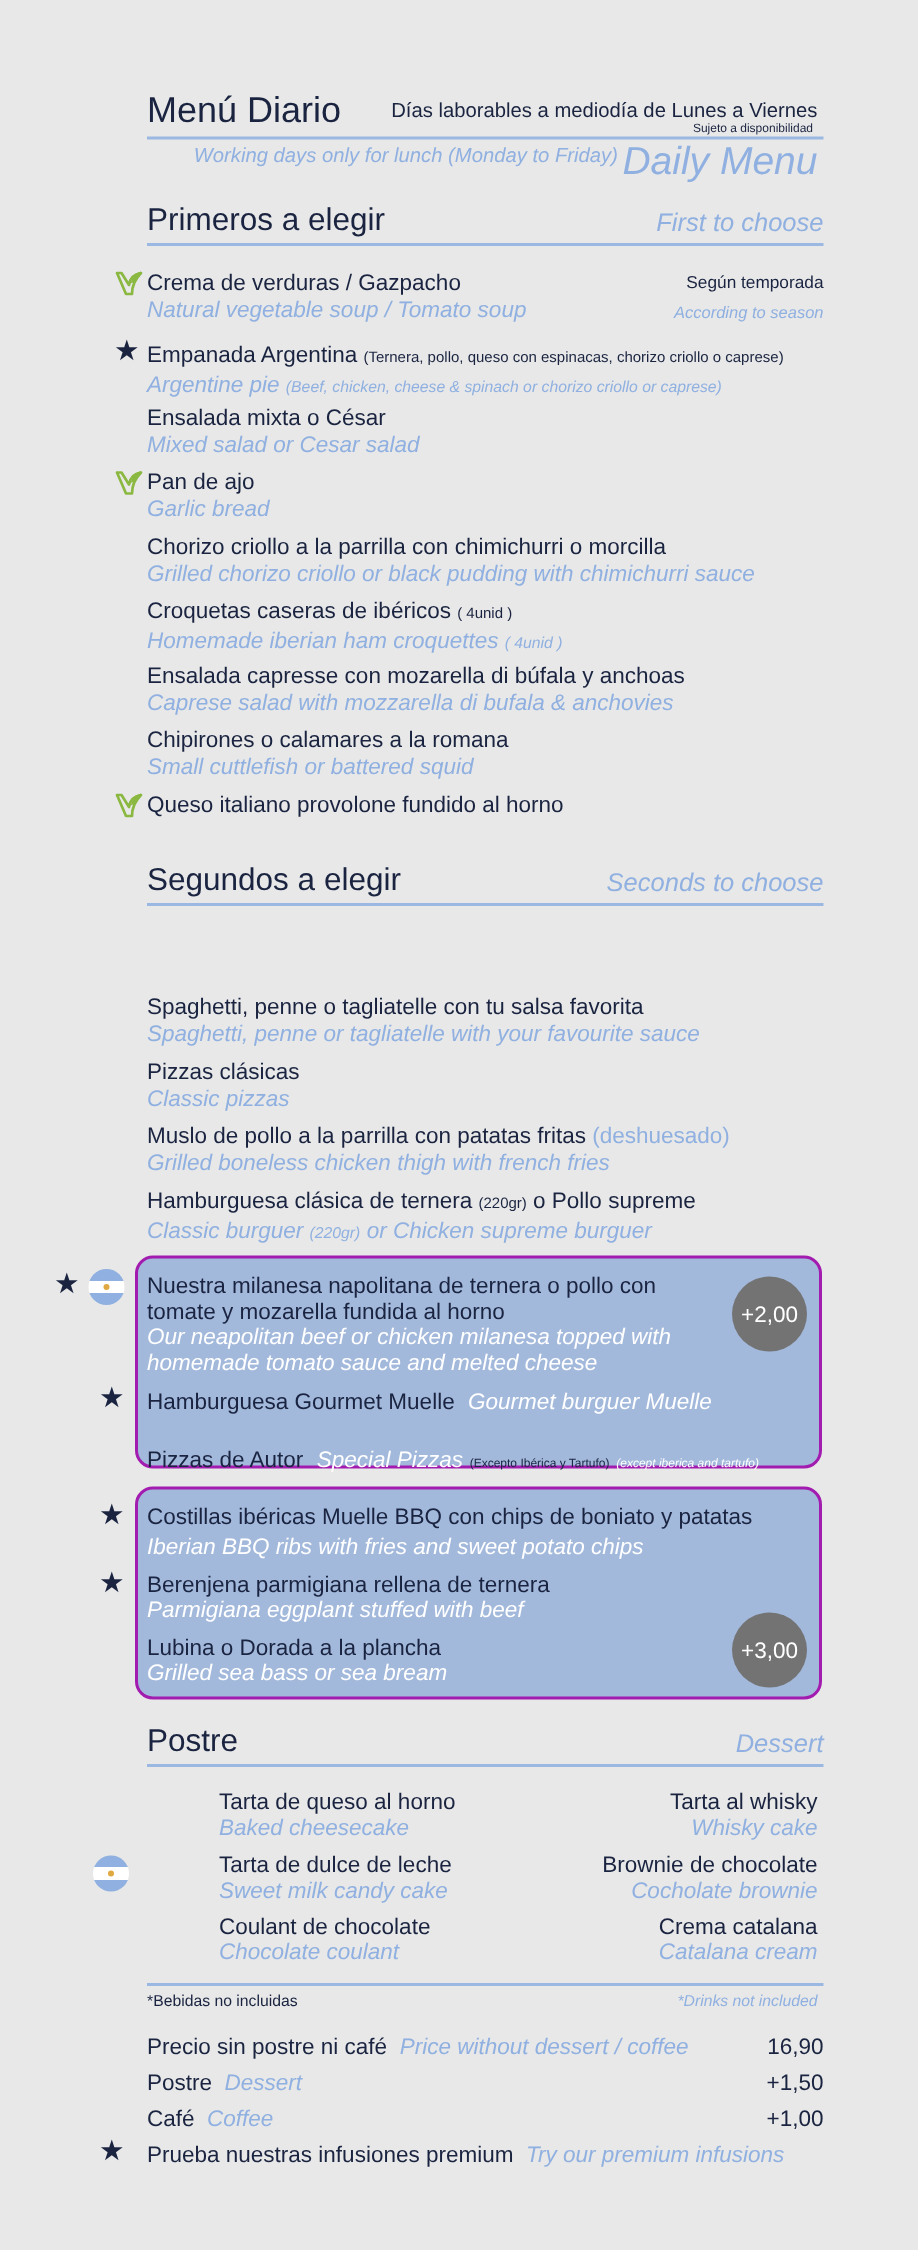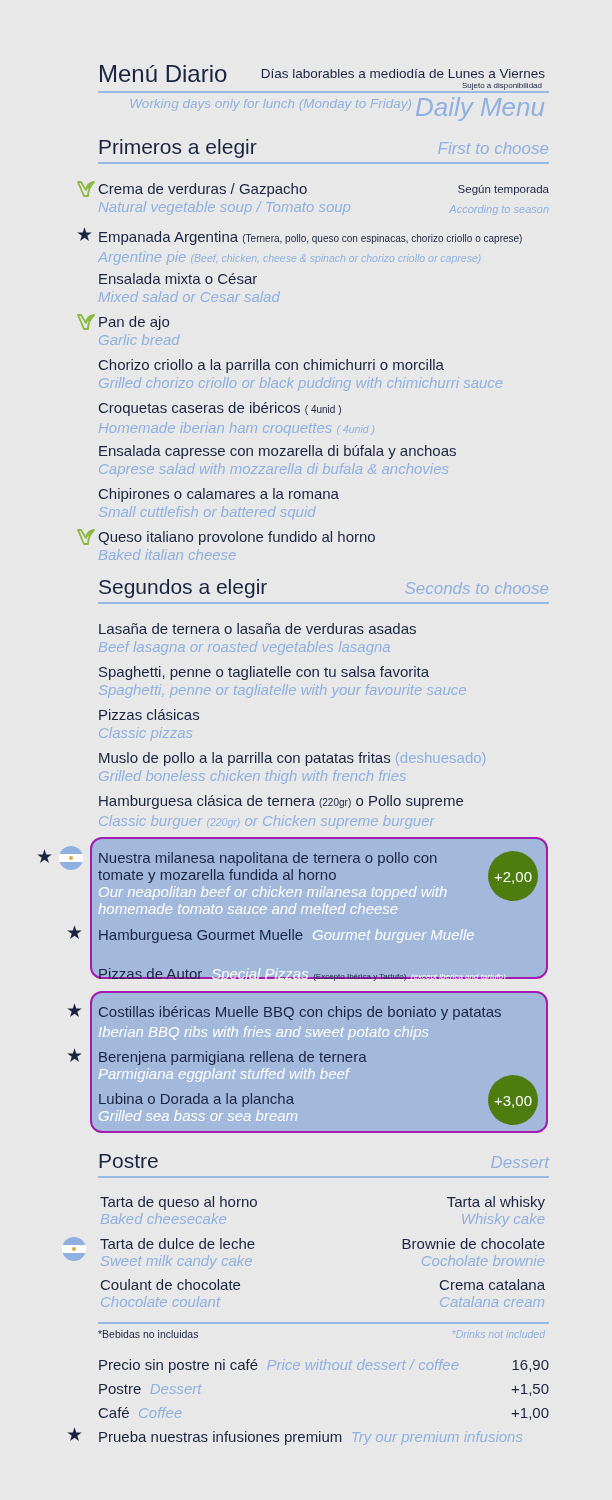--- a/index.html
+++ b/index.html
@@ -35,24 +35,24 @@
   .ico { position: absolute; width: 20px; height: 20px; }
   .star { font-size: 19px; color: #1a2440; line-height: 20px; }
   .flag { width: 24px; height: 24px; border-radius: 50%; overflow: hidden; background: linear-gradient(#8fb0e0 0 33%, #ffffff 33% 67%, #8fb0e0 67% 100%); position: absolute; }
   .flag::after { content: ""; position: absolute; left: 10px; top: 10px; width: 4px; height: 4px; border-radius: 50%; background: #e0a840; }
 
   
   .box { position: absolute; left: 90px; width: 458px; background: #a3b9dc; border: 2px solid #a21caf; border-radius: 12px; }
   .box .es { font-size: 15px; color: #1a2440; line-height: 17px; }
   .box .en { font-size: 15px; color: #ffffff; font-style: italic; line-height: 17px; }
   .box .bi { position: absolute; left: 6px; }
-  .price-circle { position: absolute; width: 50px; height: 50px; border-radius: 50%; background: #4d7c0f; color: #fff; font-size: 15px; display: flex; align-items: center; justify-content: center; }
-
-  
-  .dcol { position: absolute; }
+  .price-circle { position: absolute; width: 50px; height: 50px; border-radius: 50%; background: #737373; color: #fff; font-size: 15px; display: flex; align-items: center; justify-content: center; }
+
+  
+  .dcol { position: absolute; margin-left: 46px; }
   .dcol .es { font-size: 15px; color: #1a2440; white-space: nowrap; line-height: 17px; }
   .dcol .en { font-size: 15px; color: #8fb0e0; font-style: italic; white-space: nowrap; line-height: 17px; }
   .dright { text-align: right; }
 
   .foot-line { position: absolute; left: 98px; width: 451px; top: 1322px; height: 2px; background: #9ab8e2; }
   .foot-es { position: absolute; left: 98px; top: 1328px; font-size: 10.5px; color: #1a2440; text-align: center; }
   .foot-en { position: absolute; right: 63px; top: 1328px; font-size: 10.5px; color: #8fb0e0; font-style: italic; }
 
   .prow { position: absolute; left: 98px; width: 451px; height: 20px; font-size: 15px; white-space: nowrap; }
   .prow .val { position: absolute; right: 0; top: 0; color: #1a2440; }
@@ -124,32 +124,27 @@
     <div class="es">Chipirones o calamares a la romana</div>
     <div class="en">Small cuttlefish or battered squid</div>
   </div>
 
   <svg class="ico" style="left:76px;top:527px;" viewBox="0 0 20 20">
     <path d="M2 3 L8 17 L12 17 Q12 9 18 3 Q11 4 10 11 L5 3 Z" fill="none" stroke="#8ab840" stroke-width="1.8" stroke-linejoin="round"></path>
     <path d="M11 10 Q13 3 18 2 Q17 8 11 10 Z" fill="#8ab840"></path>
   </svg>
   <div class="item" style="top:528px;">
     <div class="es">Queso italiano provolone fundido al horno</div>
-    <div class="en">Baked italian cheese</div>
   </div>
 
   <div class="sec" style="top:570px;">
     <span class="es">Segundos a elegir</span>
     <span class="en">Seconds to choose</span>
   </div>
 
-  <div class="item" style="top:620px;">
-    <div class="es">Lasaña de ternera o lasaña de verduras asadas</div>
-    <div class="en">Beef lasagna or roasted vegetables lasagna</div>
-  </div>
   <div class="item" style="top:663px;">
     <div class="es">Spaghetti, penne o tagliatelle con tu salsa favorita</div>
     <div class="en">Spaghetti, penne or tagliatelle with your favourite sauce</div>
   </div>
   <div class="item" style="top:706px;">
     <div class="es">Pizzas clásicas</div>
     <div class="en">Classic pizzas</div>
   </div>
   <div class="item" style="top:749px;">
     <div class="es"><span>Muslo de pollo a la parrilla con patatas fritas</span> <span class="lt" style="font-style:normal;">(deshuesado)</span></div>

